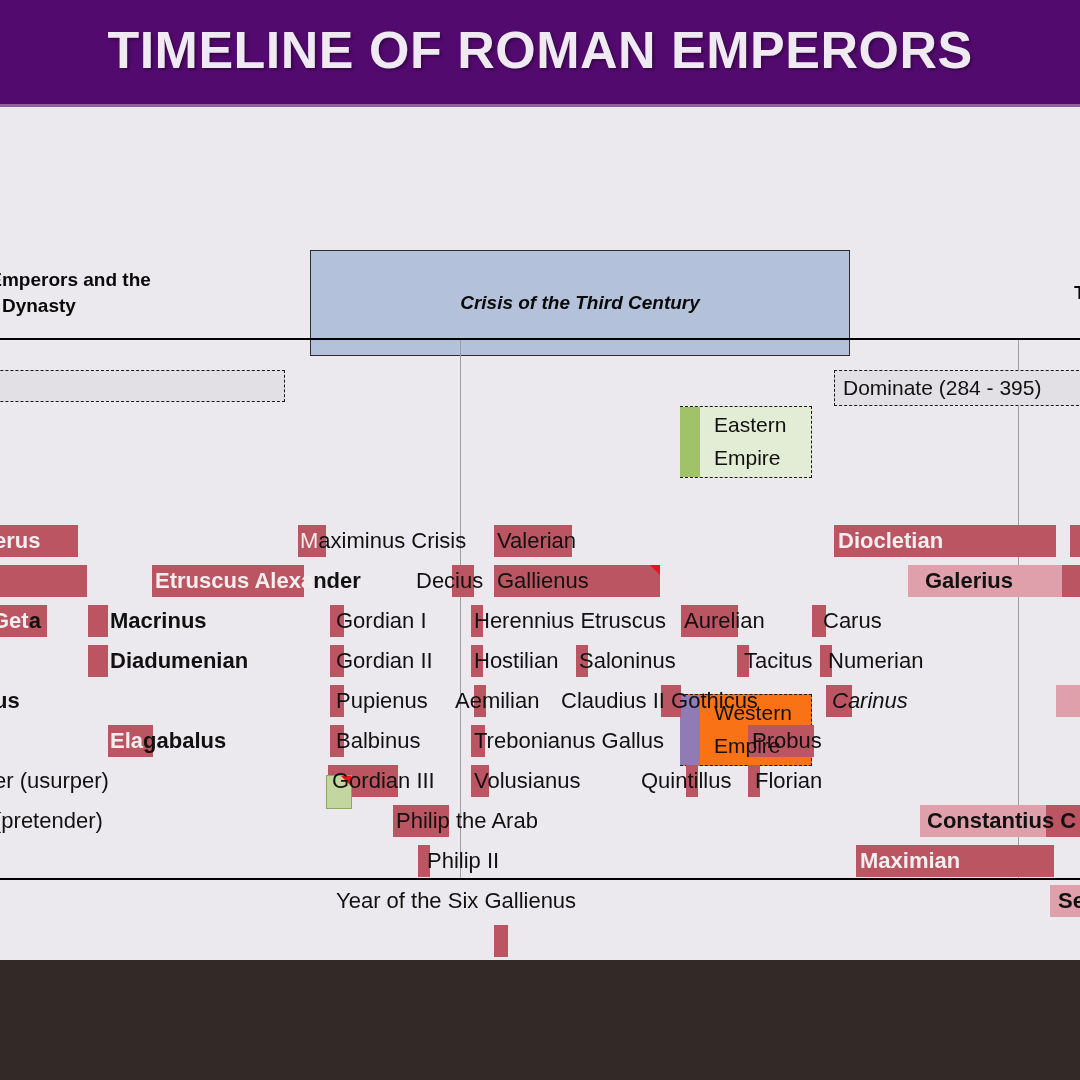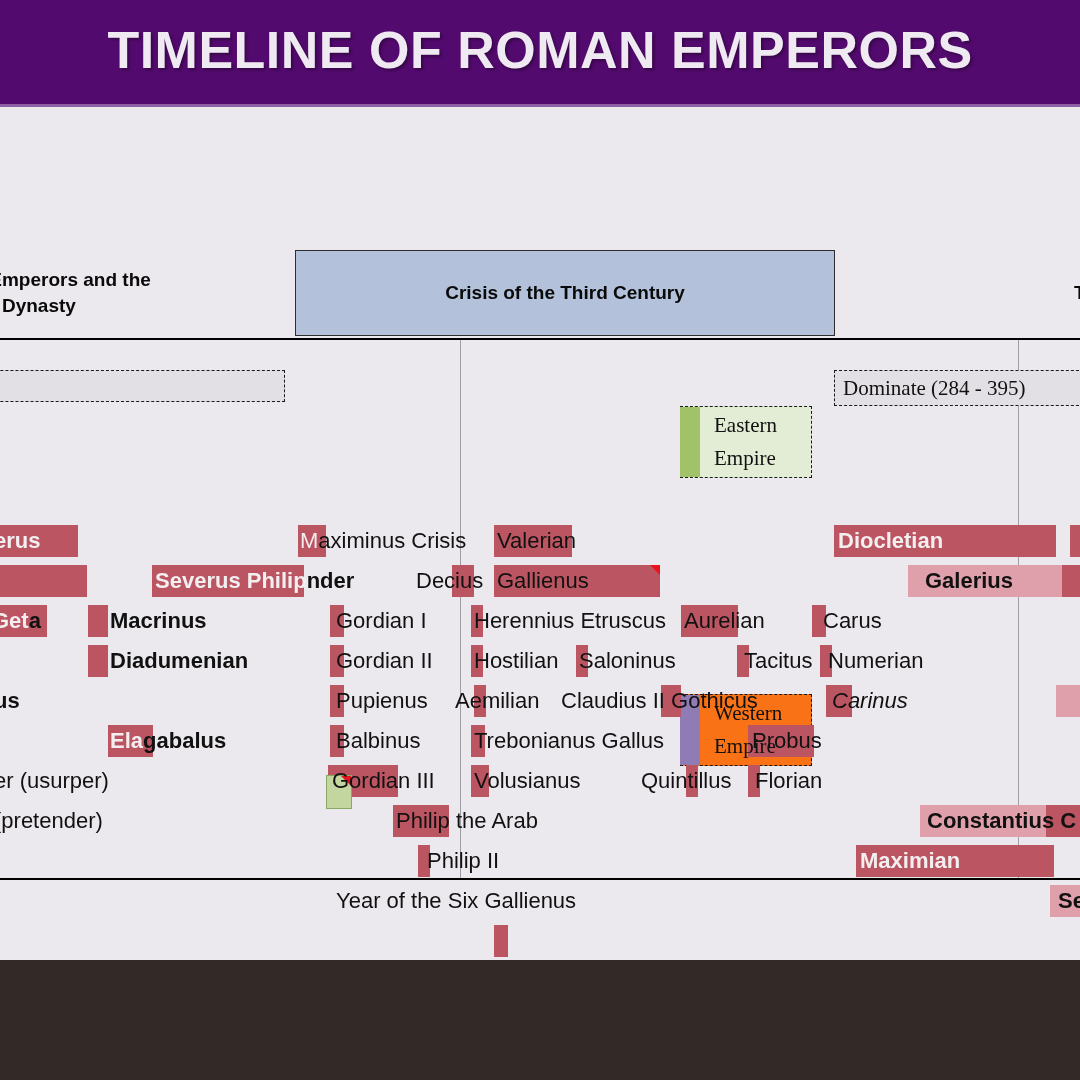--- a/index.html
+++ b/index.html
@@ -117,21 +117,20 @@
     left: 0; top: 0; bottom: 0;
     width: 20px;
   }
   .accent.green  { background: #a2c26a; }
   .accent.purple { background: #8f7cb5; }
   .notebox .lines {
     position: relative;
     z-index: 2;
     padding-left: 26px;
     line-height: 1.55;
-    font-family: Liberation Serif, serif;
   }
   .notebox.simple .lines { padding-left: 0; }
 
   
   .bar {
     position: absolute;
     background: #bb5561;
     height: 32px;
   }
   .bar.light { background: #dfa0ab; }
@@ -181,21 +180,21 @@
 
 <div id="canvas">
 
   <div class="era plain" style="left:-60px; top:140px; width:355px; height:86px; justify-content:flex-start; text-align:left;">
     <div>
       <div>Five Emperors and the</div>
       <div>veran Dynasty</div>
     </div>
   </div>
 
-  <div class="era boxed" style="left:295px; top:140px; width:540px; height:86px;">
+  <div class="era boxed" style="left:310px; top:140px; width:540px; height:106px;font-style:italic;">
     <span>Crisis of the Third Century</span>
   </div>
 
   <div class="era plain" style="left:1068px; top:140px; width:40px; height:86px; justify-content:flex-start;">
     <span>T</span>
   </div>
 
   <div class="hline" style="left:-60px; top:228px; width:1200px;"></div>
 
   <div class="vgrid" style="left:460px; top:230px; height:540px;"></div>
@@ -275,21 +274,21 @@
 
   <div class="sixbox" style="left:326px; top:665px; width:26px; height:34px;">
     <span class="comment-flag"></span>
   </div>
 
   <div id="labels-layer">
       <div class="barlabel bold" style="left: -6px; top: 415px;"><span class="onbar">erus</span></div>
       <div class="barlabel" style="left: 300px; top: 415px;"><span class="onbar">M</span><span class="offbar">aximinus Crisis</span></div>
       <div class="barlabel" style="left: 497px; top: 415px;">Valerian</div>
       <div class="barlabel bold" style="left: 838px; top: 415px;"><span class="onbar">Diocletian</span></div>
-      <div class="barlabel bold" style="left: 155px; top: 455px;"><span class="onbar">Severus Philip</span><span class="offbar">nder</span></div>
+      <div class="barlabel bold" style="left: 155px; top: 455px;"><span class="onbar">Etruscus Alexa</span><span class="offbar">nder</span></div>
       <div class="barlabel" style="left: 416px; top: 455px;">Decius</div>
       <div class="barlabel" style="left: 497px; top: 455px;">Gallienus</div>
       <div class="barlabel bold" style="left: 925px; top: 455px;">Galerius</div>
       <div class="barlabel bold" style="left: -8px; top: 495px;"><span class="onbar">Get</span><span class="offbar">a</span></div>
       <div class="barlabel bold" style="left: 110px; top: 495px;">Macrinus</div>
       <div class="barlabel" style="left: 336px; top: 495px;">Gordian I</div>
       <div class="barlabel" style="left: 474px; top: 495px;">Herennius Etruscus</div>
       <div class="barlabel" style="left: 684px; top: 495px;">Aurelian</div>
       <div class="barlabel" style="left: 823px; top: 495px;">Carus</div>
       <div class="barlabel bold" style="left: 110px; top: 535px;">Diadumenian</div>

